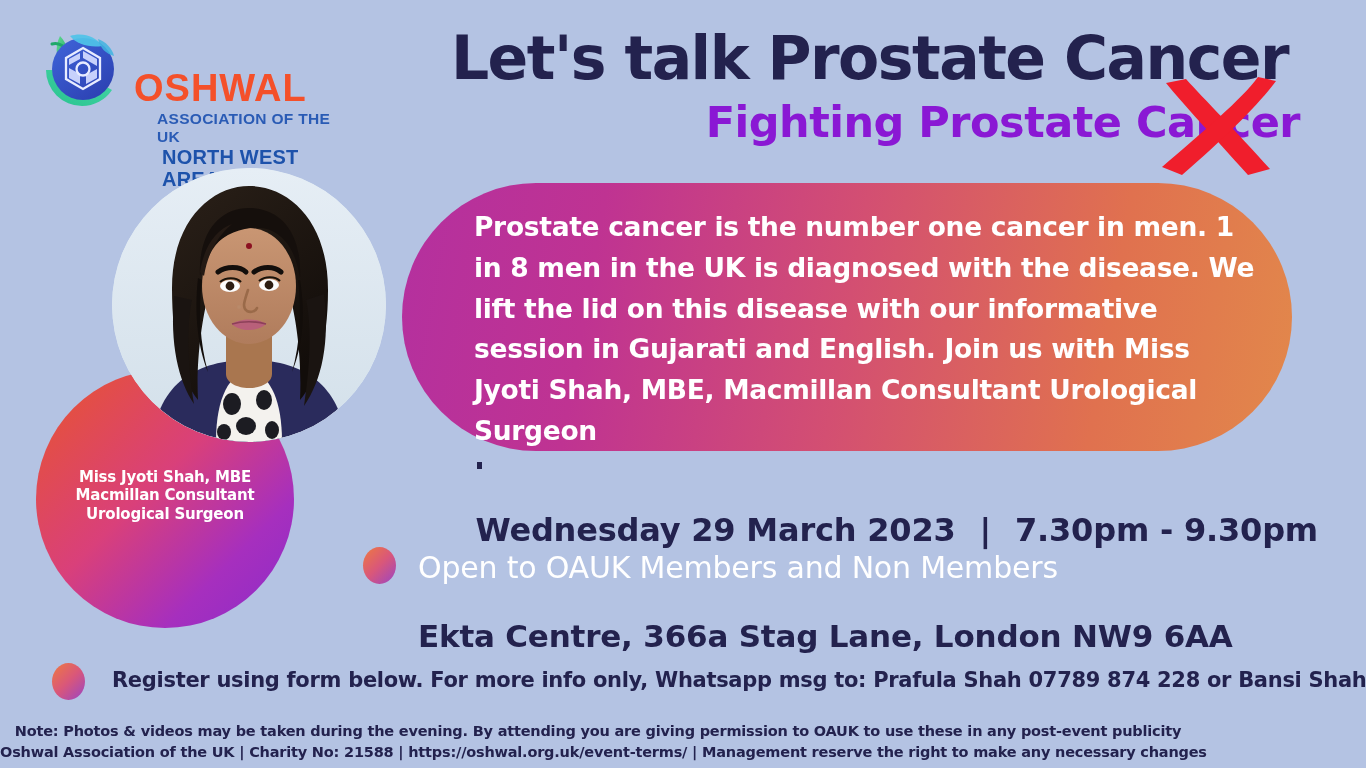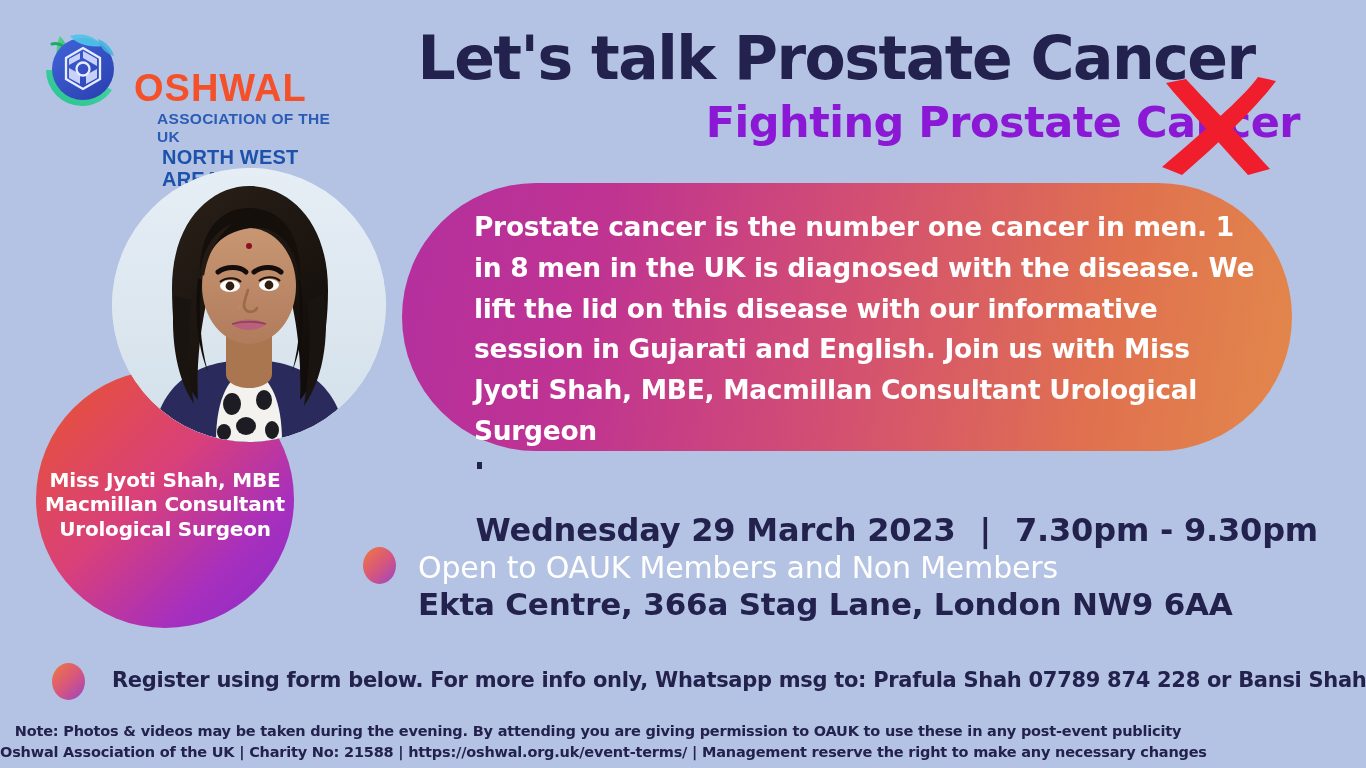--- a/index.html
+++ b/index.html
@@ -47,23 +47,23 @@
     font-size:20px;
     letter-spacing:0.2px;
     color:#1d52ab;
     line-height:1.1;
     margin-left:28px;
   }
 
   
   .headline {
     position:absolute;
-    left:396px; top:28px;
+    left:408px; top:28px;
     width:880px;
-    text-align:center;
+    text-align:right;
     font-family:"DejaVu Sans", sans-serif;
     font-weight:bold;
     font-size:60px;
     letter-spacing:-1.5px;
     color:#23224e;
     line-height:1.02;
     white-space:nowrap;
   }
   .subhead-row {
     position:absolute;
@@ -106,21 +106,21 @@
     overflow:hidden;
   }
   .portrait { position:absolute; left:0; top:0; width:274px; height:274px; }
   .speaker-caption {
     position:absolute;
     left:36px; top:468px;
     width:258px;
     text-align:center;
     font-family:"DejaVu Sans", sans-serif;
     font-weight:bold;
-    font-size:20px;
+    font-size:15px;
     line-height:1.22;
     color:#ffffff;
     letter-spacing:-0.2px;
   }
 
   
   .pill {
     position:absolute;
     left:402px; top:183px;
     width:890px; height:268px;
@@ -175,20 +175,21 @@
     white-space:nowrap;
   }
   .venue-line {
     font-family:"DejaVu Sans", sans-serif;
     font-weight:bold;
     font-size:31px;
     color:#23224e;
     line-height:1.2;
     letter-spacing:-0.2px;
     white-space:nowrap;
+    margin-top:32px;
   }
 
   
   .dot-register {
     position:absolute;
     left:52px; top:663px;
     width:33px; height:37px;
     border-radius:50%;
     background:linear-gradient(135deg,#ef7a3f 0%,#d9577a 50%,#9a45c4 100%);
   }

